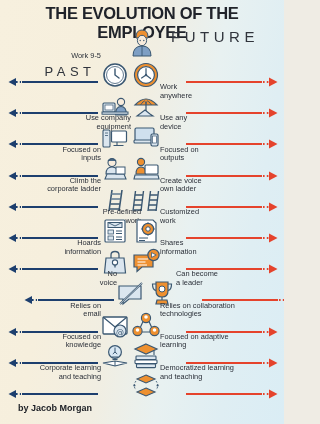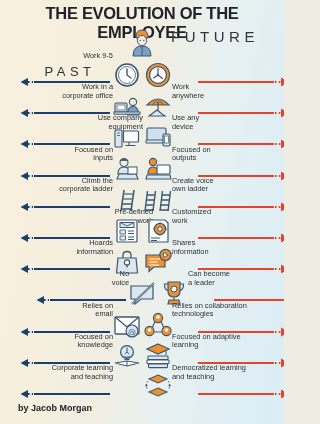--- a/index.html
+++ b/index.html
@@ -21,21 +21,21 @@
   #past-label{
     position:absolute;left:22px;top:28px;width:96px;text-align:center;
     font-size:13px;letter-spacing:4.5px;color:#30343c;margin-top:36px;
   }
   #future-label{
     position:absolute;right:14px;top:28px;width:110px;text-align:center;
     font-size:15px;letter-spacing:4.5px;color:#30343c;
   }
   #hero{position:absolute;left:127px;top:27px;width:30px;height:30px;}
   
-  .row{position:absolute;left:12px;width:284px;height:32px;}
+  .row{position:absolute;left:0;width:284px;height:32px;}
   .side-text{
     position:absolute;top:-10px;font-size:7.4px;line-height:8.6px;
     color:#2a2f38;white-space:pre-line;
   }
   .past-text{right:183px;text-align:right;width:92px;}
   .future-text{left:160px;text-align:left;width:118px;}
   .icon{position:absolute;top:-2px;width:30px;height:30px;}
   .icon-past{left:100px;}
   .icon-future{left:131px;}
   
@@ -102,22 +102,20 @@
         </div>
       </div>
       <div class="row" style="top: 93.2px;">
         <div class="arrow arrow-left">
           <svg viewBox="0 0 90 12" width="90" height="12" preserveAspectRatio="none">
     <path d="M14 6 L90 6" stroke="#1d3f6e" stroke-width="2.2"></path>
     <path d="M8 6 L13 6" stroke="#1d3f6e" stroke-width="2.2" stroke-dasharray="1.6 2.2"></path>
     <path d="M0.5 6 L8 2 L8 10 Z" fill="#1d3f6e"></path>
   </svg>
         </div>
-        <div class="side-text past-text">Work in a
-corporate office</div>
         <div class="icon icon-past">
        <svg viewBox="0 0 30 30" width="30" height="30">
             <rect x="3" y="12" width="12" height="9" rx="1" fill="#dbe6ef" stroke="#3b5872" stroke-width="1.1"></rect>
     <rect x="5" y="14" width="8" height="5" fill="#fff" stroke="#3b5872" stroke-width="0.7"></rect>
     <circle cx="21" cy="11" r="3.6" fill="#f8ecdc" stroke="#3b5872" stroke-width="1.1"></circle>
     <path d="M15.5 24 Q15.5 15.5 21 15.5 Q26.5 15.5 26.5 24 Z" fill="#7e9fc4" stroke="#3b5872" stroke-width="1.1"></path>
     <rect x="2" y="21" width="26" height="2.2" fill="#dbe6ef" stroke="#3b5872" stroke-width="1"></rect>
           </svg>
         </div>
         <div class="icon icon-future">

